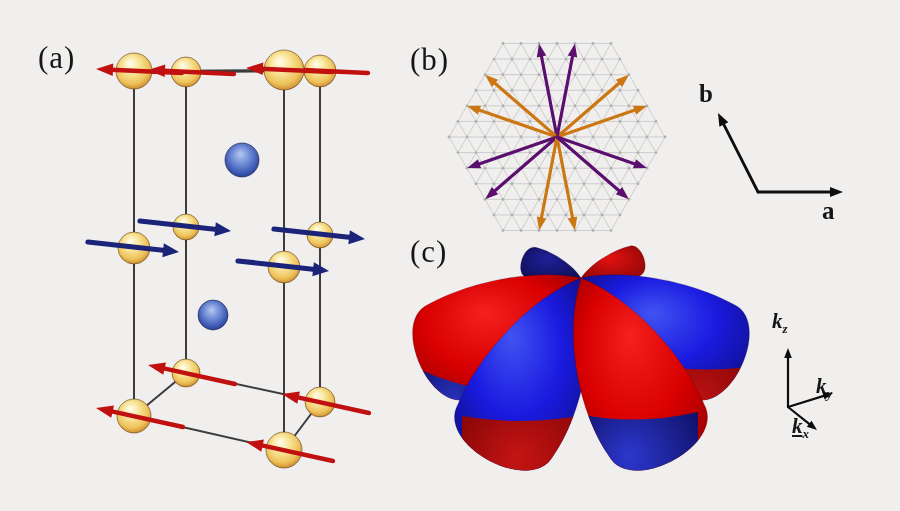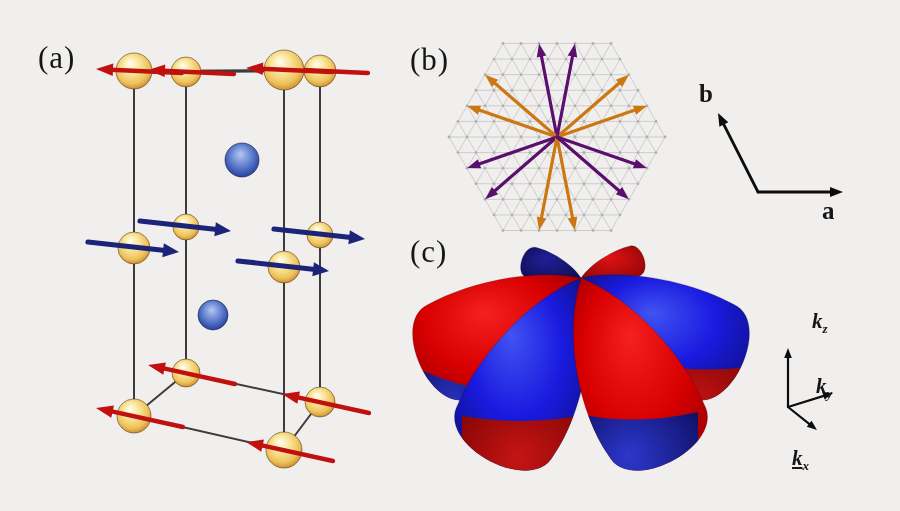--- a/index.html
+++ b/index.html
@@ -716,16 +716,16 @@
       </g>
     </svg>
 
   <div class="lbl panel-lbl" style="left:38px; top:42px;">(a)</div>
   <div class="lbl panel-lbl" style="left:410px; top:44px;">(b)</div>
   <div class="lbl panel-lbl" style="left:410px; top:236px;">(c)</div>
 
   <div class="lbl axis-lbl" style="left:822px; top:198px;">a</div>
   <div class="lbl axis-lbl" style="left:699px; top:81px;">b</div>
 
-  <div class="lbl k-lbl" style="left:812px; top:311px;"><span>k</span><sub>z</sub></div>
+  <div class="lbl k-lbl" style="left:772px; top:311px;"><span>k</span><sub>z</sub></div>
   <div class="lbl k-lbl" style="left:816px; top:376px;"><span>k</span><sub>y</sub></div>
-  <div class="lbl k-lbl" style="left:792px; top:448px;text-decoration:underline;"><span>k</span><sub>x</sub></div>
+  <div class="lbl k-lbl" style="left:792px; top:416px;text-decoration:underline;"><span>k</span><sub>x</sub></div>
 </div>
 
 </body></html>

